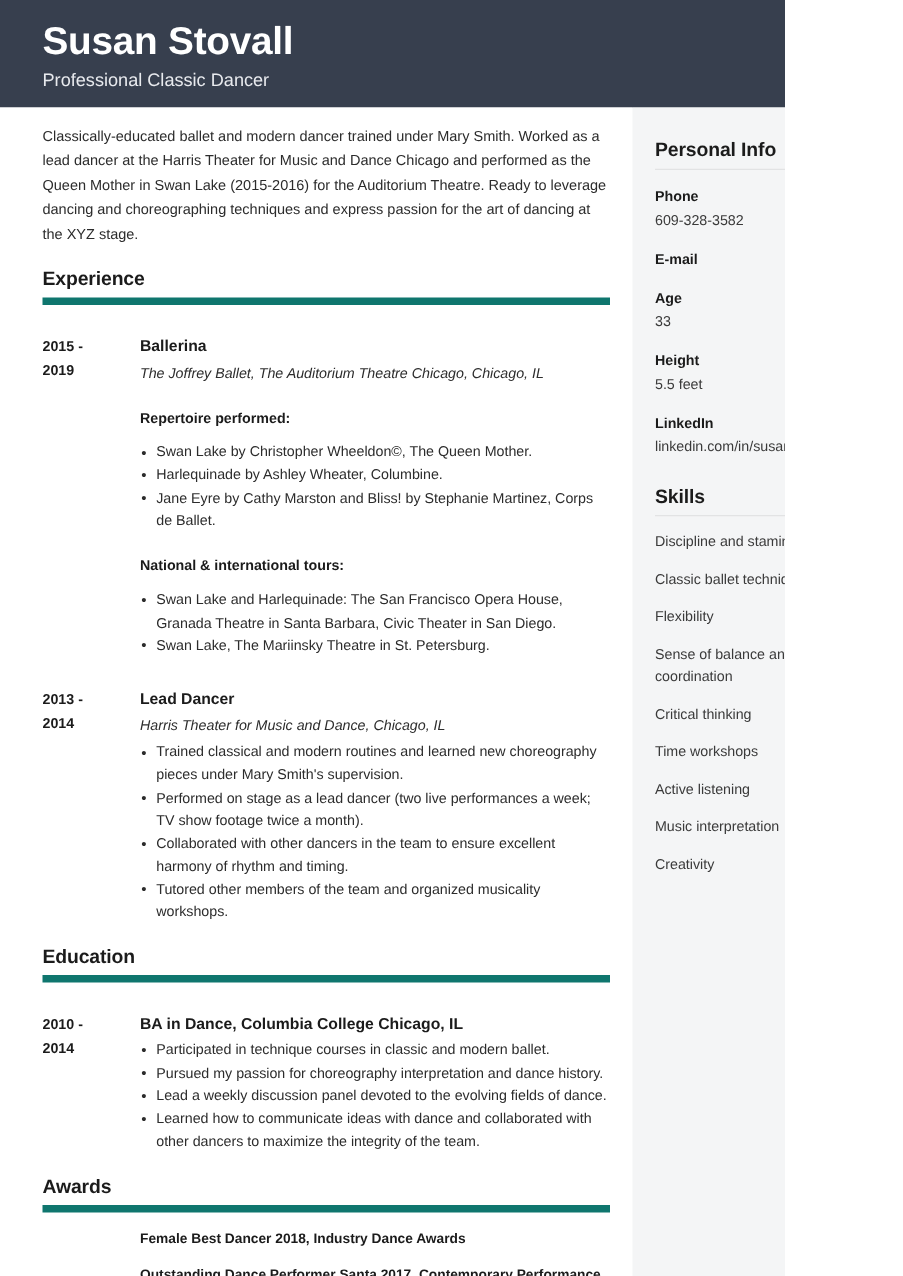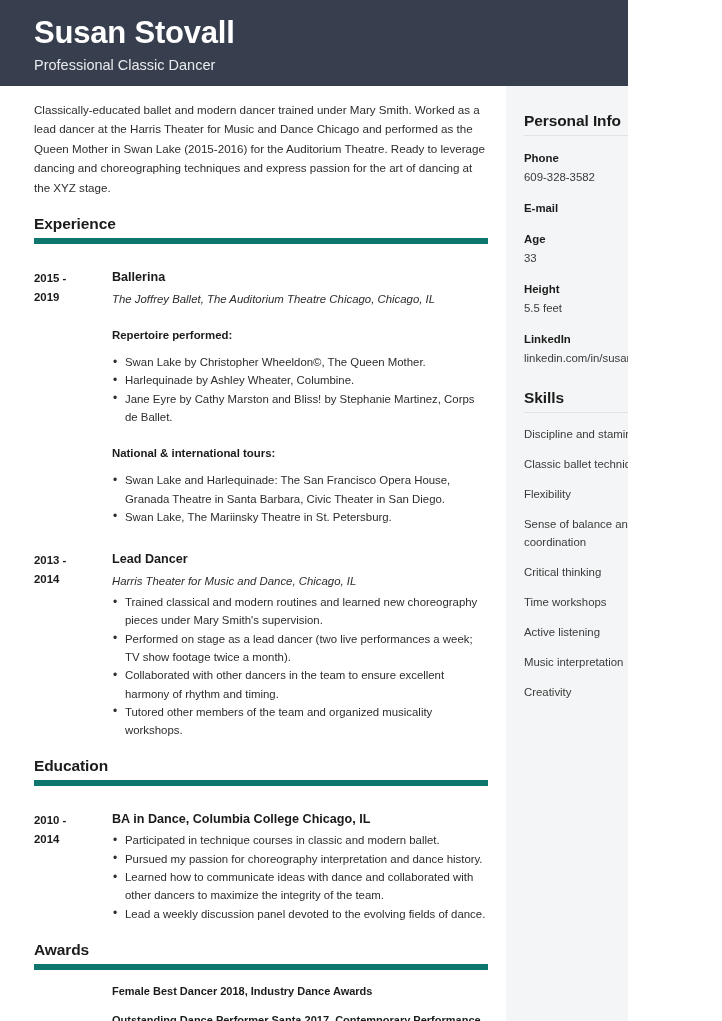--- a/index.html
+++ b/index.html
@@ -256,22 +256,22 @@
         <div class="entry">
           <div class="entry-dates">
             <span class="d1">2010 -</span>
             <span class="d2">2014</span>
           </div>
           <div class="entry-body">
             <div class="entry-role">BA in Dance, Columbia College Chicago, IL</div>
             <ul class="bullets tight">
               <li>Participated in technique courses in classic and modern ballet.</li>
               <li>Pursued my passion for choreography interpretation and dance history.</li>
+              <li>Lead a weekly discussion panel devoted to the evolving fields of dance.</li>
               <li>Learned how to communicate ideas with dance and collaborated with other dancers to maximize the integrity of the team.</li>
-              <li>Lead a weekly discussion panel devoted to the evolving fields of dance.</li>
             </ul>
           </div>
         </div>
       </div>
 
       <div class="section">
         <div class="section-heading">Awards</div>
         <div class="award">
           <div class="award-spacer"></div>
           <div class="award-text">Female Best Dancer 2018, Industry Dance Awards</div>

